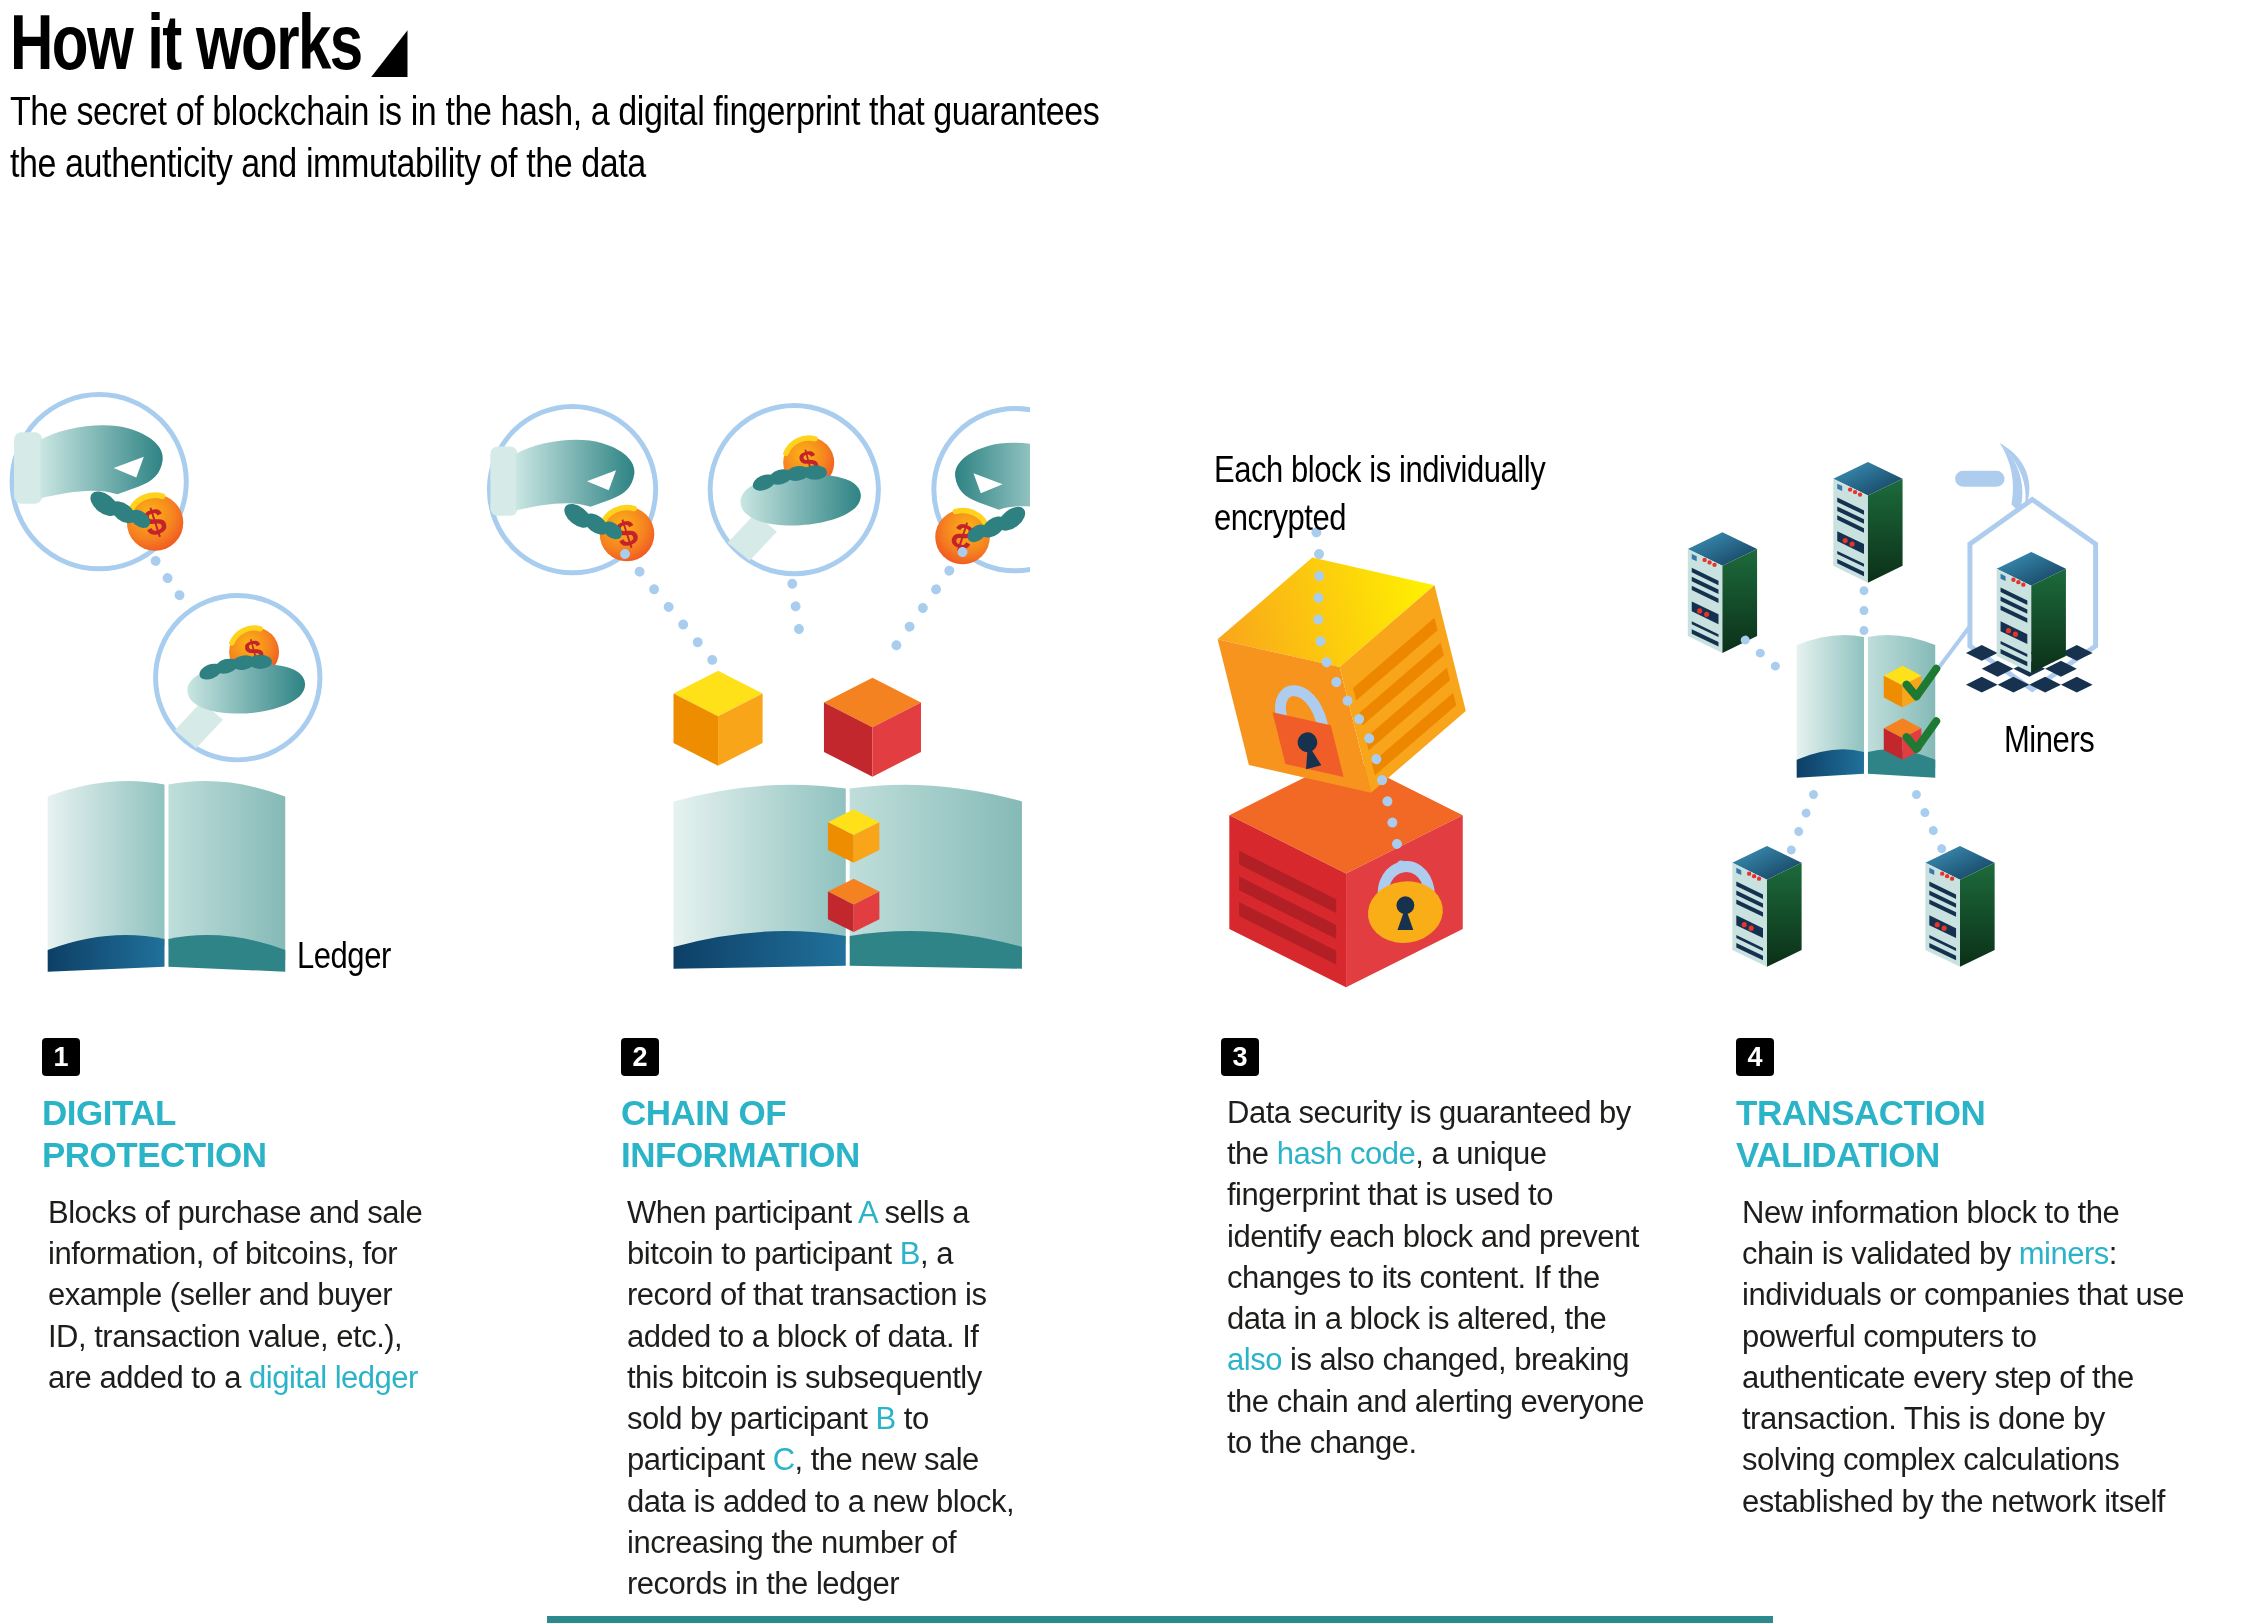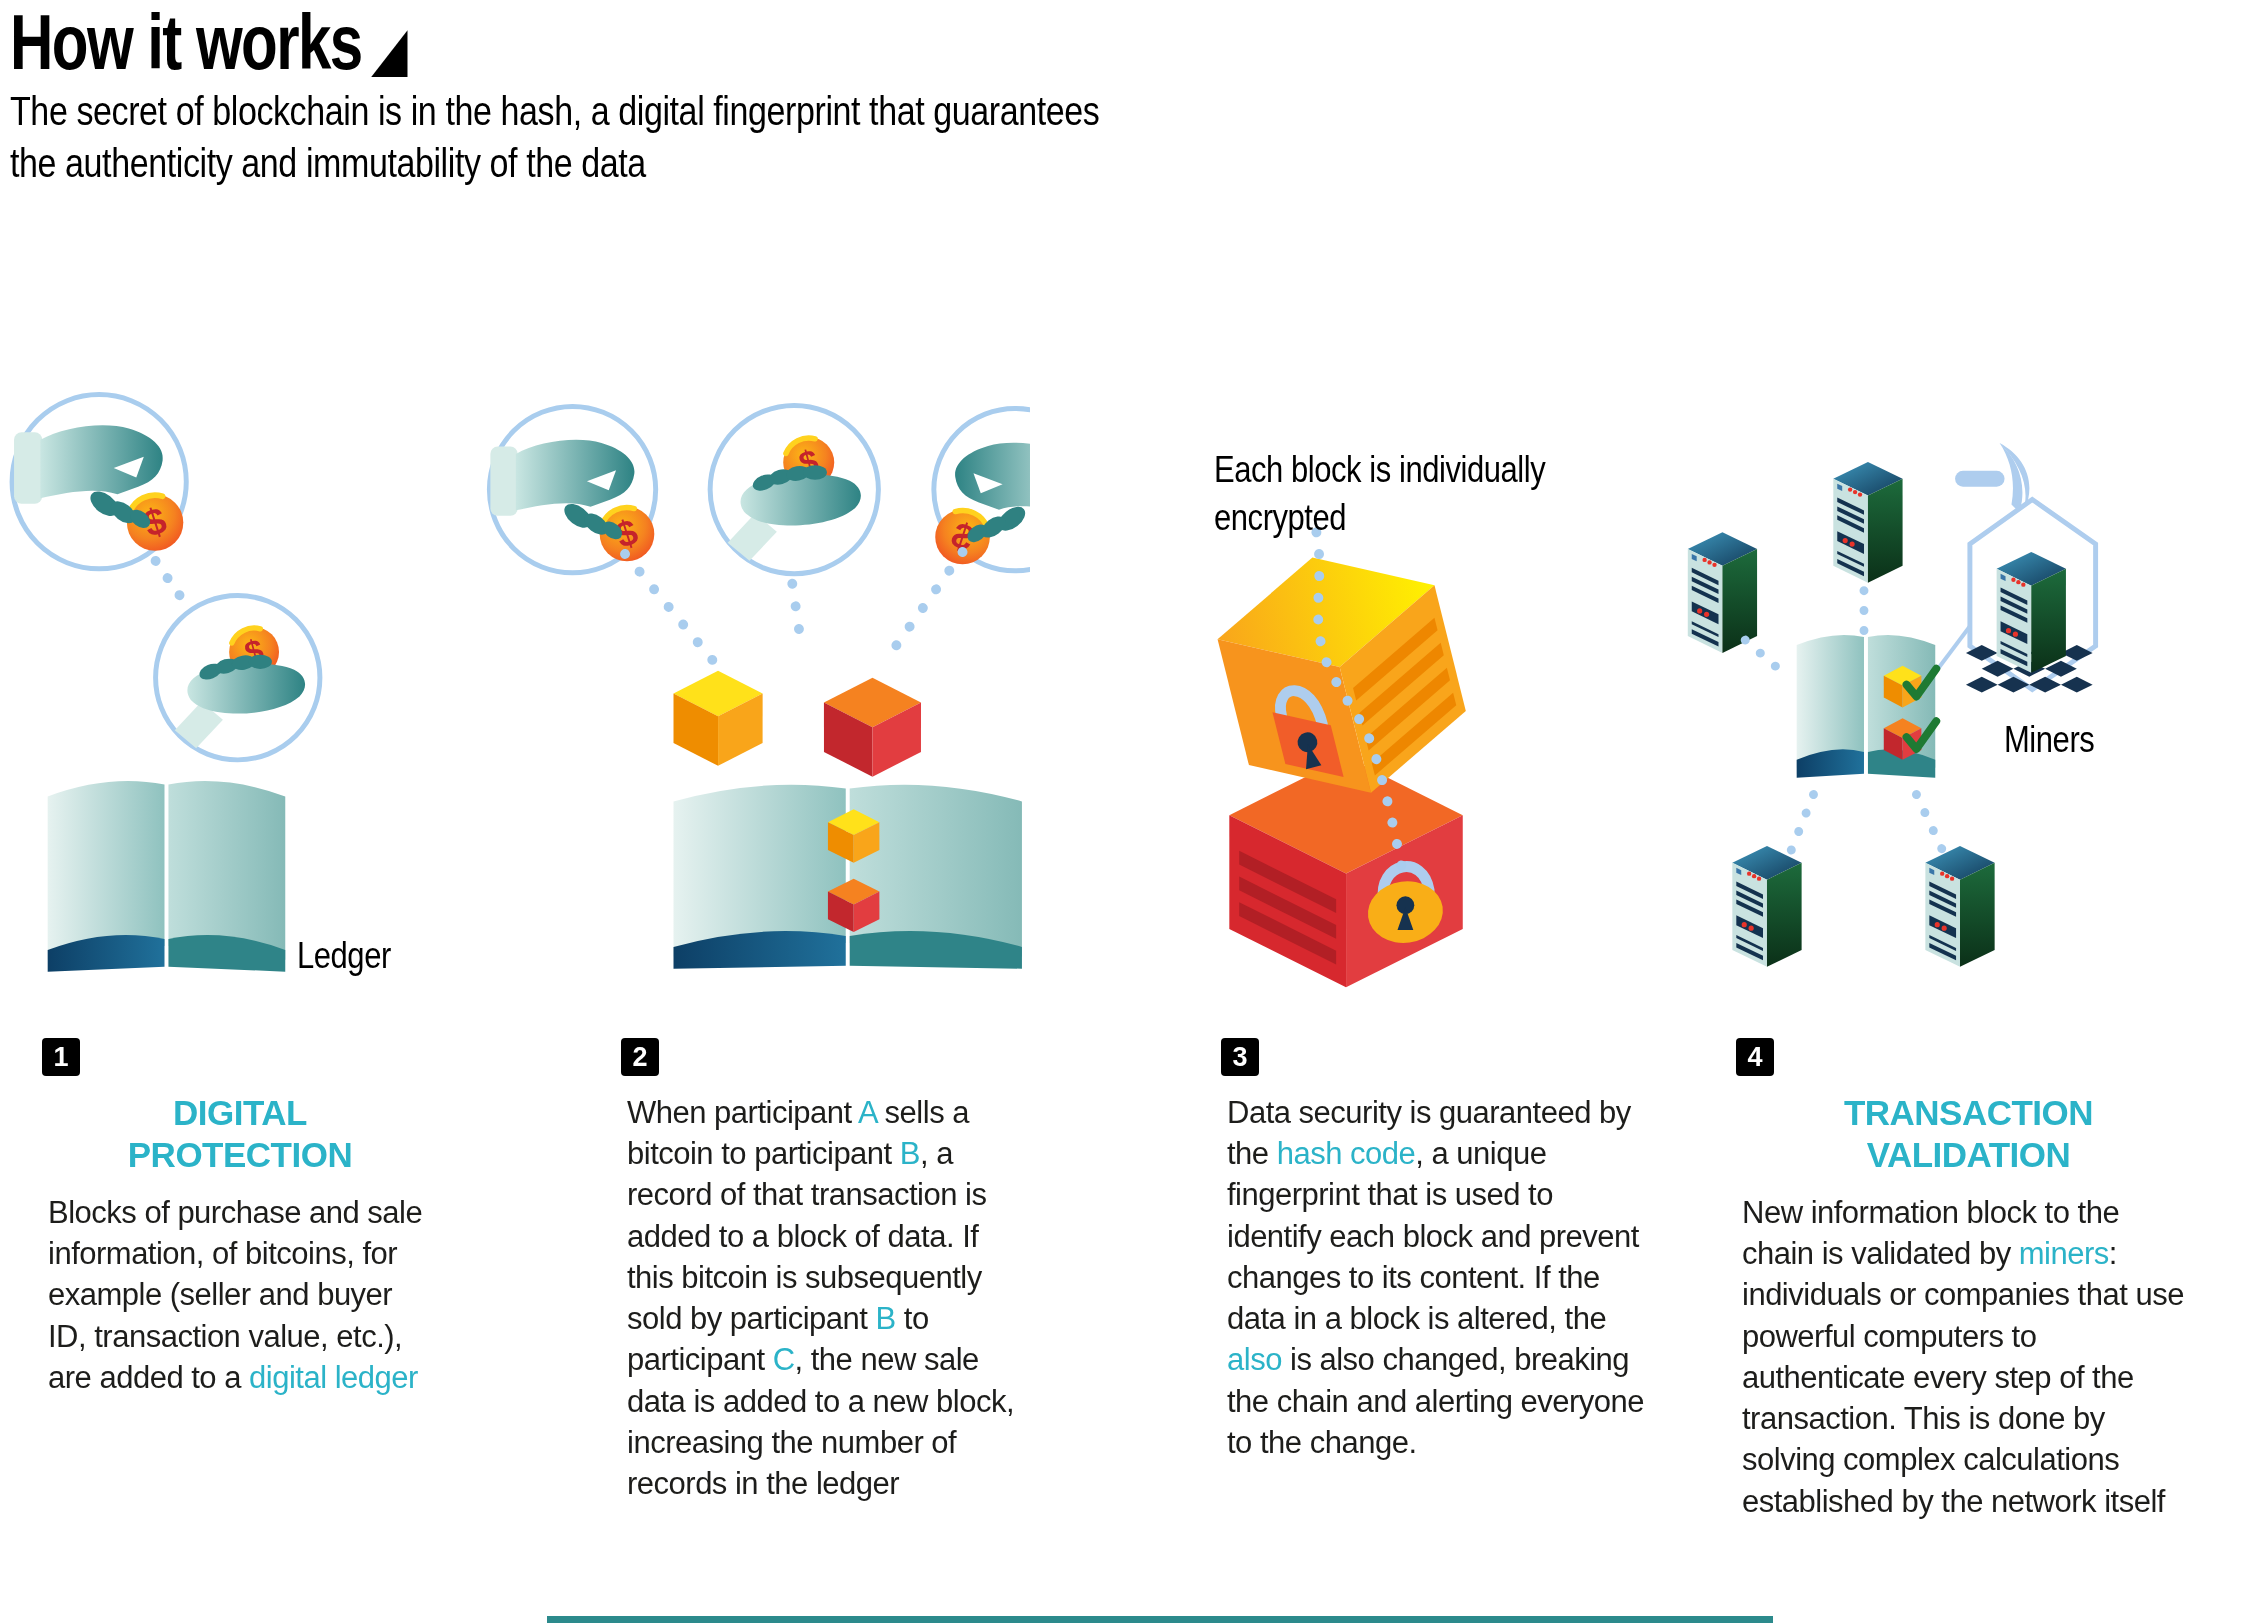--- a/index.html
+++ b/index.html
@@ -14,21 +14,21 @@
   .i1{left:0;} .i2{left:416px;} .i3{left:1168px;} .i4{left:1663px;}
   .float-label{position:absolute;font-size:36px;color:#000;white-space:nowrap;
                transform:scaleX(0.86);transform-origin:left top;letter-spacing:-0.5px;}
   .lbl-ledger{left:297px;top:935px;}
   .lbl-miners{left:2004px;top:719px;}
   .lbl-note{left:1214px;top:446px;line-height:1.32;}
   .sec{position:absolute;top:1038px;}
   .s1{left:42px;width:396px;} .s2{left:621px;width:416px;} .s3{left:1221px;width:436px;} .s4{left:1736px;width:465px;}
   .badge{width:38px;height:38px;background:#000;color:#fff;font-weight:700;font-size:27px;
          display:flex;align-items:center;justify-content:center;border-radius:4px;margin:0 0 16px 0;}
-  .sec h3{margin:0 0 16px 0;font-size:35px;line-height:1.2;font-weight:700;color:#2bb3c8;letter-spacing:-0.5px;text-align:center;}
+  .sec h3{margin:0 0 16px 0;font-size:35px;line-height:1.2;font-weight:700;color:#2bb3c8;letter-spacing:-0.5px;}
   .sec p{margin:6px;font-size:31px;line-height:1.33;letter-spacing:-0.5px;color:#1d1d1b;}
   .hl{color:#2bb3c8;}
   .footer-bar{position:absolute;left:547px;top:1616px;width:1226px;height:8px;background:#2c8a8c;}
   svg text{font-family:"Liberation Sans", sans-serif;}
 </style>
 </head>
 <body>
 
 <div class="canvas">
 
@@ -272,20 +272,21 @@
   <div class="float-label lbl-miners">Miners</div>
 
   <div class="sec s1">
     <div class="badge">1</div>
     <h3><span>DIGITAL</span><br><span>PROTECTION</span></h3>
     <p><span>Blocks of purchase and sale information, of bitcoins, for example (seller and buyer ID, transaction value, etc.), are added to a </span><span class="hl">digital ledger</span></p>
   </div>
 
   <div class="sec s2">
     <div class="badge">2</div>
+    <h3><span>CHAIN OF</span><br><span>INFORMATION</span></h3>
     <p><span>When participant </span><span class="hl">A</span><span> sells a bitcoin to participant </span><span class="hl">B</span><span>, a record of that transaction is added to a block of data. If this bitcoin is subsequently sold by participant </span><span class="hl">B</span><span> to participant </span><span class="hl">C</span><span>, the new sale data is added to a new block, increasing the number of records in the ledger</span></p>
   </div>
 
   <div class="sec s3">
     <div class="badge">3</div>
     <p><span>Data security is guaranteed by the </span><span class="hl">hash code</span><span>, a unique fingerprint that is used to identify each block and prevent changes to its content. If the data in a block is altered, the </span><span class="hl">also</span><span> is also changed, breaking the chain and alerting everyone to the change.</span></p>
   </div>
 
   <div class="sec s4">
     <div class="badge">4</div>

